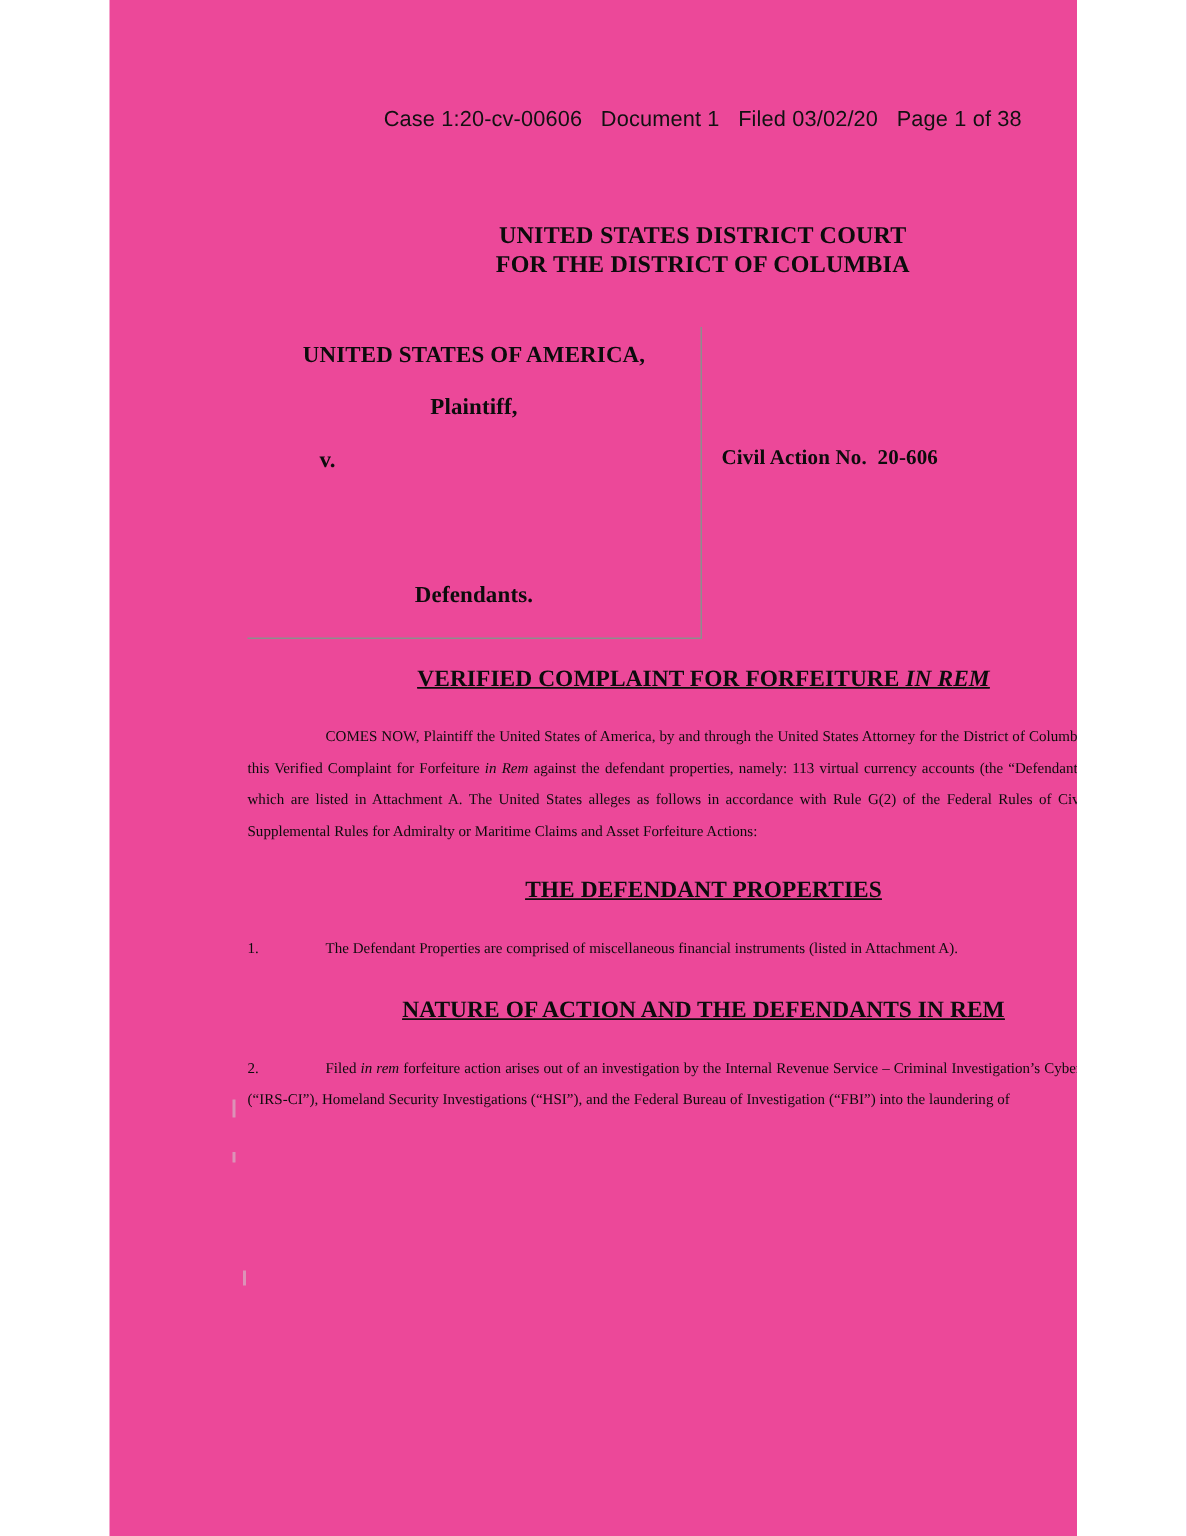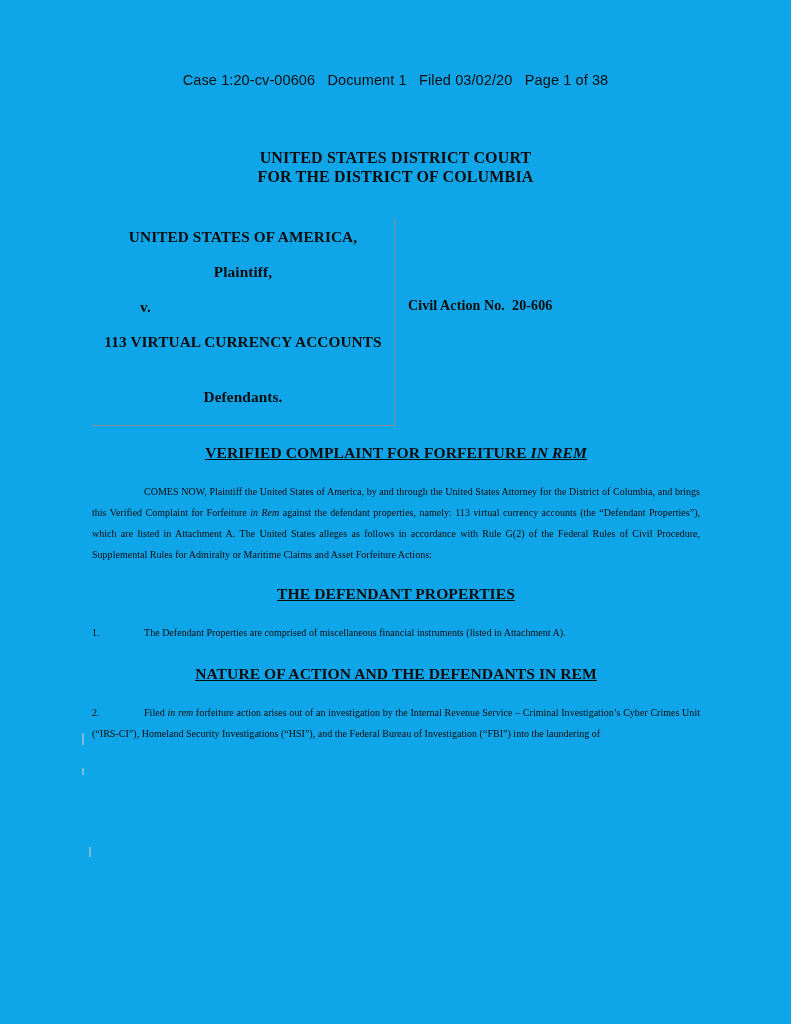--- a/index.html
+++ b/index.html
@@ -2,23 +2,23 @@
 <html><head>
 <meta charset="utf-8">
 <style>
   html, body {
     margin: 0;
     padding: 0;
     background: #ffffff;
   }
   .page {
     position: relative;
-    width: 791px;
+    width: 645px;
     height: 1024px;
-    background: #0ea5e9;
+    background: #ec4899;
     margin: 0 auto;
     overflow: hidden;
     font-family: "Liberation Serif", "DejaVu Serif", serif;
     color: #0c0c0c;
   }
 
   
   .ecf-header {
     position: absolute;
     top: 72px;
@@ -144,21 +144,20 @@
   <div class="court-title">
     <div>UNITED STATES DISTRICT COURT</div>
     <div>FOR THE DISTRICT OF COLUMBIA</div>
   </div>
 
   <div class="caption">
     <div class="caption-left">
       <div class="caption-line cl-us">UNITED STATES OF AMERICA,</div>
       <div class="caption-line cl-plaintiff">Plaintiff,</div>
       <div class="caption-line cl-v">v.</div>
-      <div class="caption-line cl-accounts">113 VIRTUAL CURRENCY ACCOUNTS</div>
       <div class="caption-line cl-defs">Defendants.</div>
     </div>
     <div class="caption-right">Civil Action No.  20-606</div>
   </div>
 
   <div class="body-area">
 
     <div class="doc-heading"><u><span>VERIFIED COMPLAINT FOR FORFEITURE </span><span class="it">IN REM</span></u></div>
 
     <p class="para indent"><span>COMES NOW, Plaintiff the United States of America, by and through the United States Attorney for the District of Columbia, and brings this Verified Complaint for Forfeiture </span><span class="it">in Rem</span><span> against the defendant properties, namely: 113 virtual currency accounts (the “Defendant Properties”), which are listed in Attachment A.  The United States alleges as follows in accordance with Rule G(2) of the Federal Rules of Civil Procedure, Supplemental Rules for Admiralty or Maritime Claims and Asset Forfeiture Actions:</span></p>

